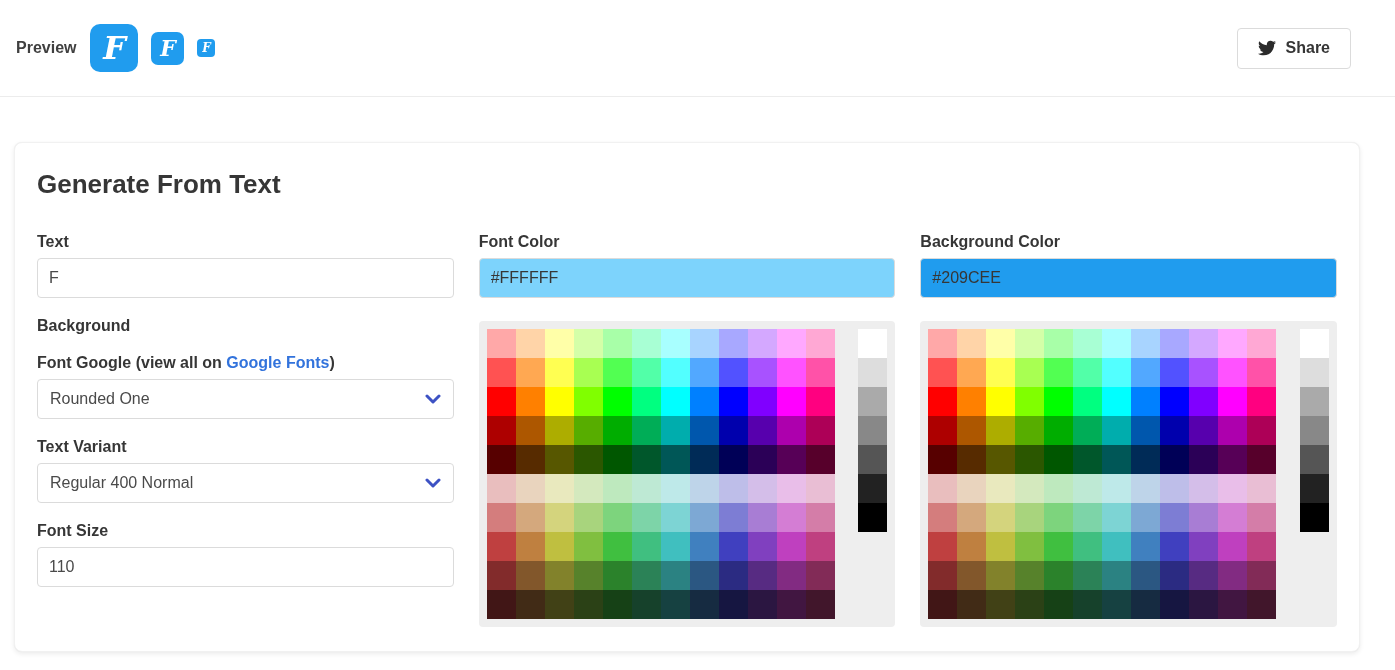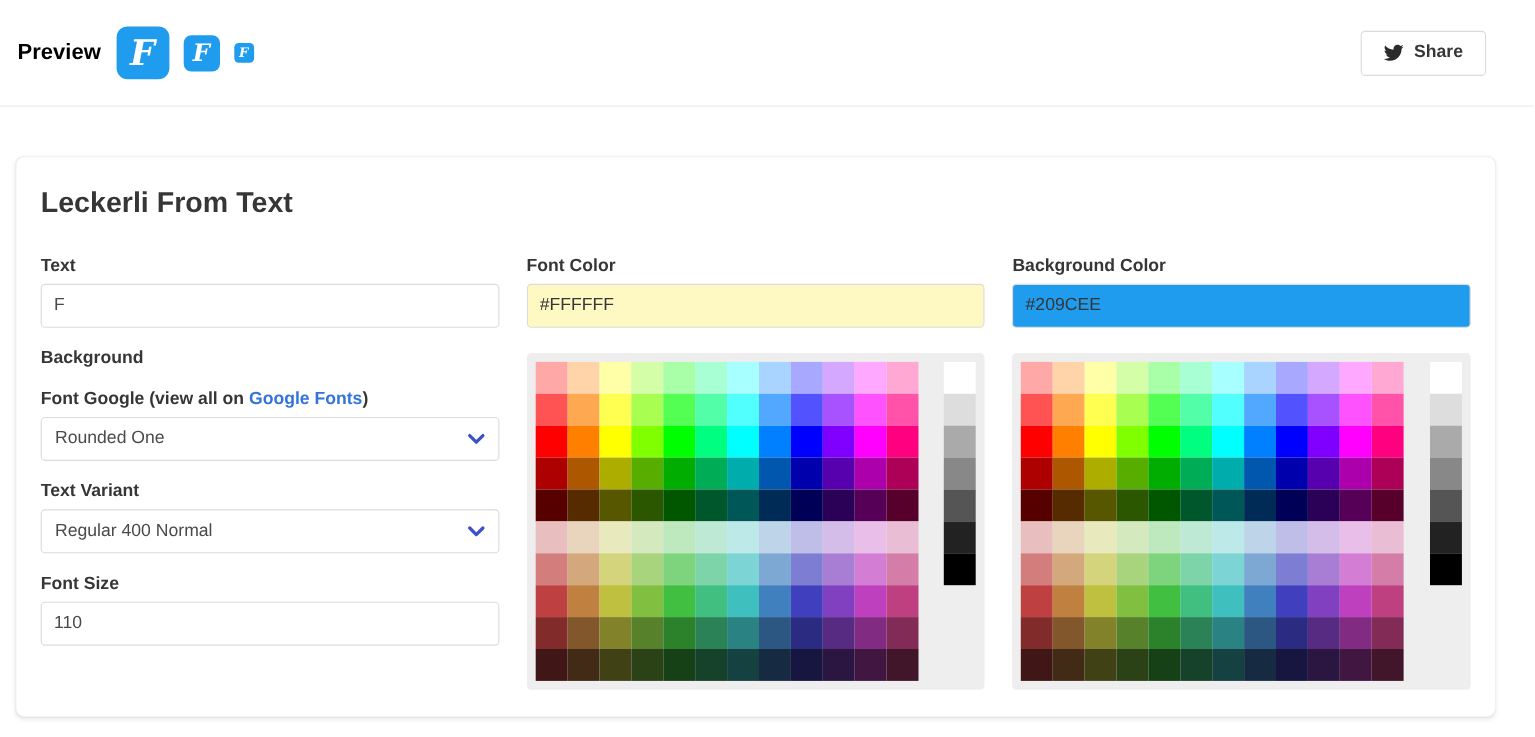--- a/index.html
+++ b/index.html
@@ -12,21 +12,21 @@
 
   
   .topbar {
     height: 97px;
     display: flex;
     align-items: center;
     padding: 0 44px 0 16px;
     border-bottom: 1px solid #ececec;
     background: #fff;
   }
-  .preview-label { font-size: 20px; font-weight: 700; color: #000000; }
+  .preview-label { font-size: 16px; font-weight: 700; color: #404040; }
   .tiles { display: flex; align-items: center; margin-left: 14px; gap: 13px; }
   .tile {
     display: flex; align-items: center; justify-content: center;
     color: #fff;
     font-family: "DejaVu Serif", serif;
     font-style: italic; font-weight: 700;
   }
   .tile-lg { width: 48px; height: 48px; border-radius: 10px; font-size: 32px; }
   .tile-md { width: 33px; height: 33px; border-radius: 7px; font-size: 22px; }
   .tile-sm { width: 18px; height: 18px; border-radius: 4px; font-size: 12px; }
@@ -120,21 +120,21 @@
           <path d="M459.37 151.716c.325 4.548.325 9.097.325 13.645 0 138.72-105.583 298.558-298.558 298.558-59.452 0-114.68-17.219-161.137-47.106 8.447.974 16.568 1.299 25.34 1.299 49.055 0 94.213-16.568 130.274-44.832-46.132-.975-84.792-31.188-98.112-72.772 6.498.974 12.995 1.624 19.818 1.624 9.421 0 18.843-1.3 27.614-3.573-48.081-9.747-84.143-51.98-84.143-102.985v-1.299c13.969 7.797 30.214 12.67 47.431 13.319-28.264-18.843-46.781-51.005-46.781-87.391 0-19.492 5.197-37.36 14.294-52.954 51.655 63.675 129.3 105.258 216.365 109.807-1.624-7.797-2.599-15.918-2.599-24.04 0-57.828 46.782-104.934 104.934-104.934 30.213 0 57.502 12.67 76.67 33.137 23.715-4.548 46.456-13.32 66.599-25.34-7.798 24.366-24.366 44.833-46.132 57.827 21.117-2.273 41.584-8.122 60.426-16.243-14.292 20.791-32.161 39.308-52.628 54.253z"></path>
         </svg>
       </span>
       <span>Share</span>
     </button>
   </div>
 </header>
 
 <main class="main">
   <section class="card">
-    <h1 class="card-title">Leckerli From Text</h1>
+    <h1 class="card-title">Generate From Text</h1>
 
     <div class="columns">
 
       <div class="col">
         <div class="field">
           <label class="field-label">Text</label>
           <input class="text-input" type="text" value="F" style="">
         </div>
 
         <div class="field">
@@ -167,21 +167,21 @@
 
         <div class="field">
           <label class="field-label">Font Size</label>
           <input class="text-input" type="text" value="110" style="">
         </div>
       </div>
 
       <div class="col">
         <div class="field">
           <label class="field-label">Font Color</label>
-          <input class="text-input color-input" type="text" value="#FFFFFF" style="background-color: #fef9c3;">
+          <input class="text-input color-input" type="text" value="#FFFFFF" style="background-color: #7dd3fc;">
         </div>
         <div class="palette-box">
           <div class="palette-grid">
               <div class="palette-row">
                 <div class="palette-cell" style="background-color: rgb(255, 168, 168);"></div>
                 <div class="palette-cell" style="background-color: rgb(255, 212, 168);"></div>
                 <div class="palette-cell" style="background-color: rgb(255, 255, 168);"></div>
                 <div class="palette-cell" style="background-color: rgb(212, 255, 168);"></div>
                 <div class="palette-cell" style="background-color: rgb(168, 255, 168);"></div>
                 <div class="palette-cell" style="background-color: rgb(168, 255, 212);"></div>

